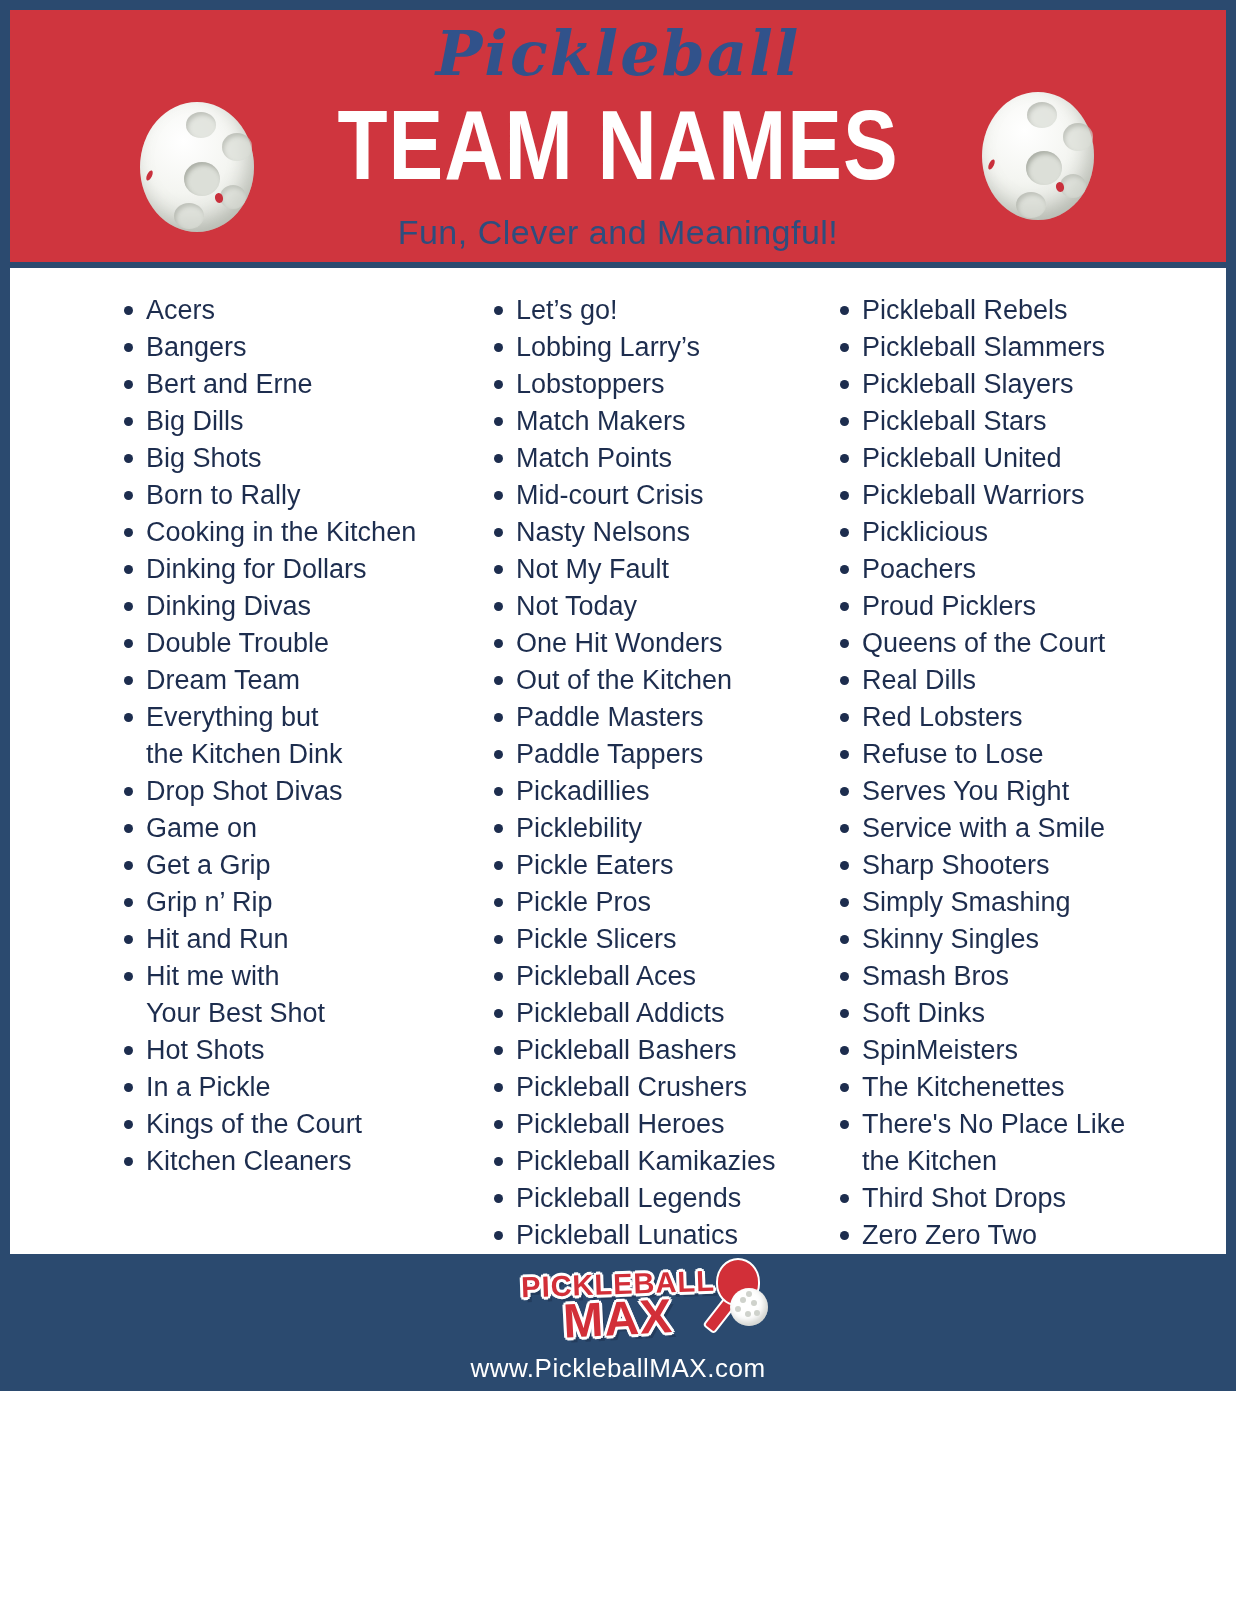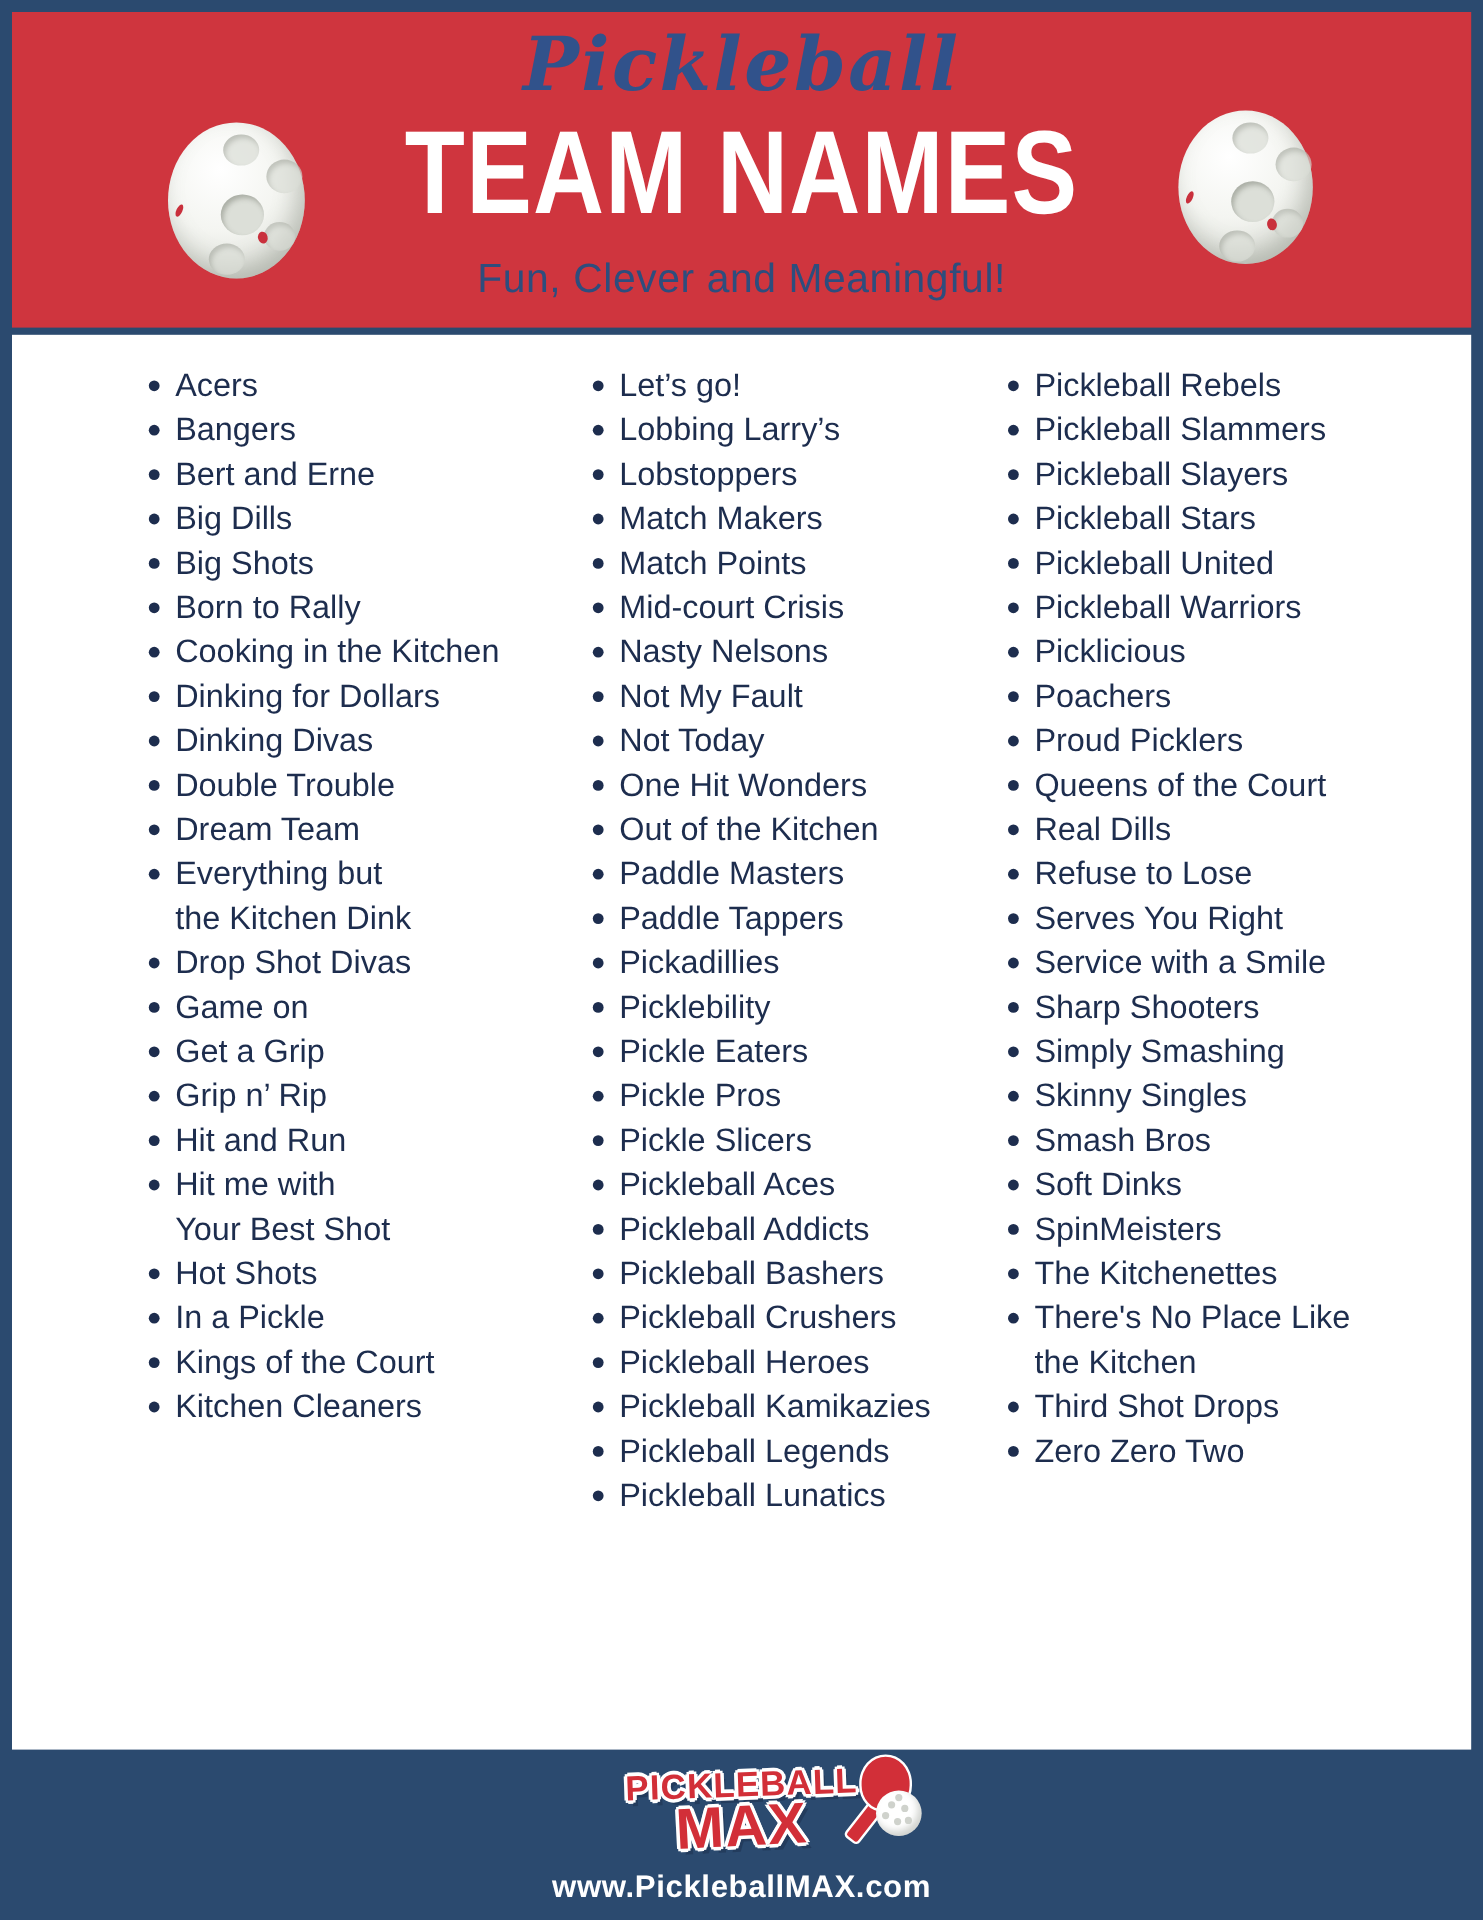--- a/index.html
+++ b/index.html
@@ -1,20 +1,20 @@
 <!DOCTYPE html>
 <html><head>
 <meta charset="utf-8">
 <style>
   * { margin:0; padding:0; box-sizing:border-box; }
   html,body { width:1236px; }
   body { font-family:"Liberation Sans", sans-serif; }
 
   .page{
-    width:1236px; height:1600px;
+    width:1236px; height:1391px;
     background:#2b4a6f;
     display:flex; flex-direction:column;
     overflow:hidden;
   }
 
   
   .banner{
     margin:10px 10px 6px 10px;
     height:263px;
     background:#cf353e;
@@ -142,21 +142,21 @@
     content:'';
     position:absolute; left:10px; top:9px;
     width:6px; height:6px; border-radius:50%;
     background:#cfd2cc;
     box-shadow: 11px 3px 0 #cfd2cc, -5px 9px 0 #cfd2cc,
                 5px 14px 0 #cfd2cc, 14px 13px 0 #cfd2cc, 6px -6px 0 #cfd2cc;
   }
   .site-url{
     margin-top:10px;
     color:#ffffff;
-    font-size:26px; font-weight:700;
+    font-size:26px; font-weight:400;
     letter-spacing:0.5px;
   }
 </style>
 </head>
 <body>
 
 <div class="page">
 
   <header class="banner">
     <div class="ball ball-left">
@@ -242,20 +242,21 @@
         <li>Pickleball Slammers</li>
         <li>Pickleball Slayers</li>
         <li>Pickleball Stars</li>
         <li>Pickleball United</li>
         <li>Pickleball Warriors</li>
         <li>Picklicious</li>
         <li>Poachers</li>
         <li>Proud Picklers</li>
         <li>Queens of the Court</li>
         <li>Real Dills</li>
+        <li>Red Lobsters</li>
         <li>Refuse to Lose</li>
         <li>Serves You Right</li>
         <li>Service with a Smile</li>
         <li>Sharp Shooters</li>
         <li>Simply Smashing</li>
         <li>Skinny Singles</li>
         <li>Smash Bros</li>
         <li>Soft Dinks</li>
         <li>SpinMeisters</li>
         <li>The Kitchenettes</li>

